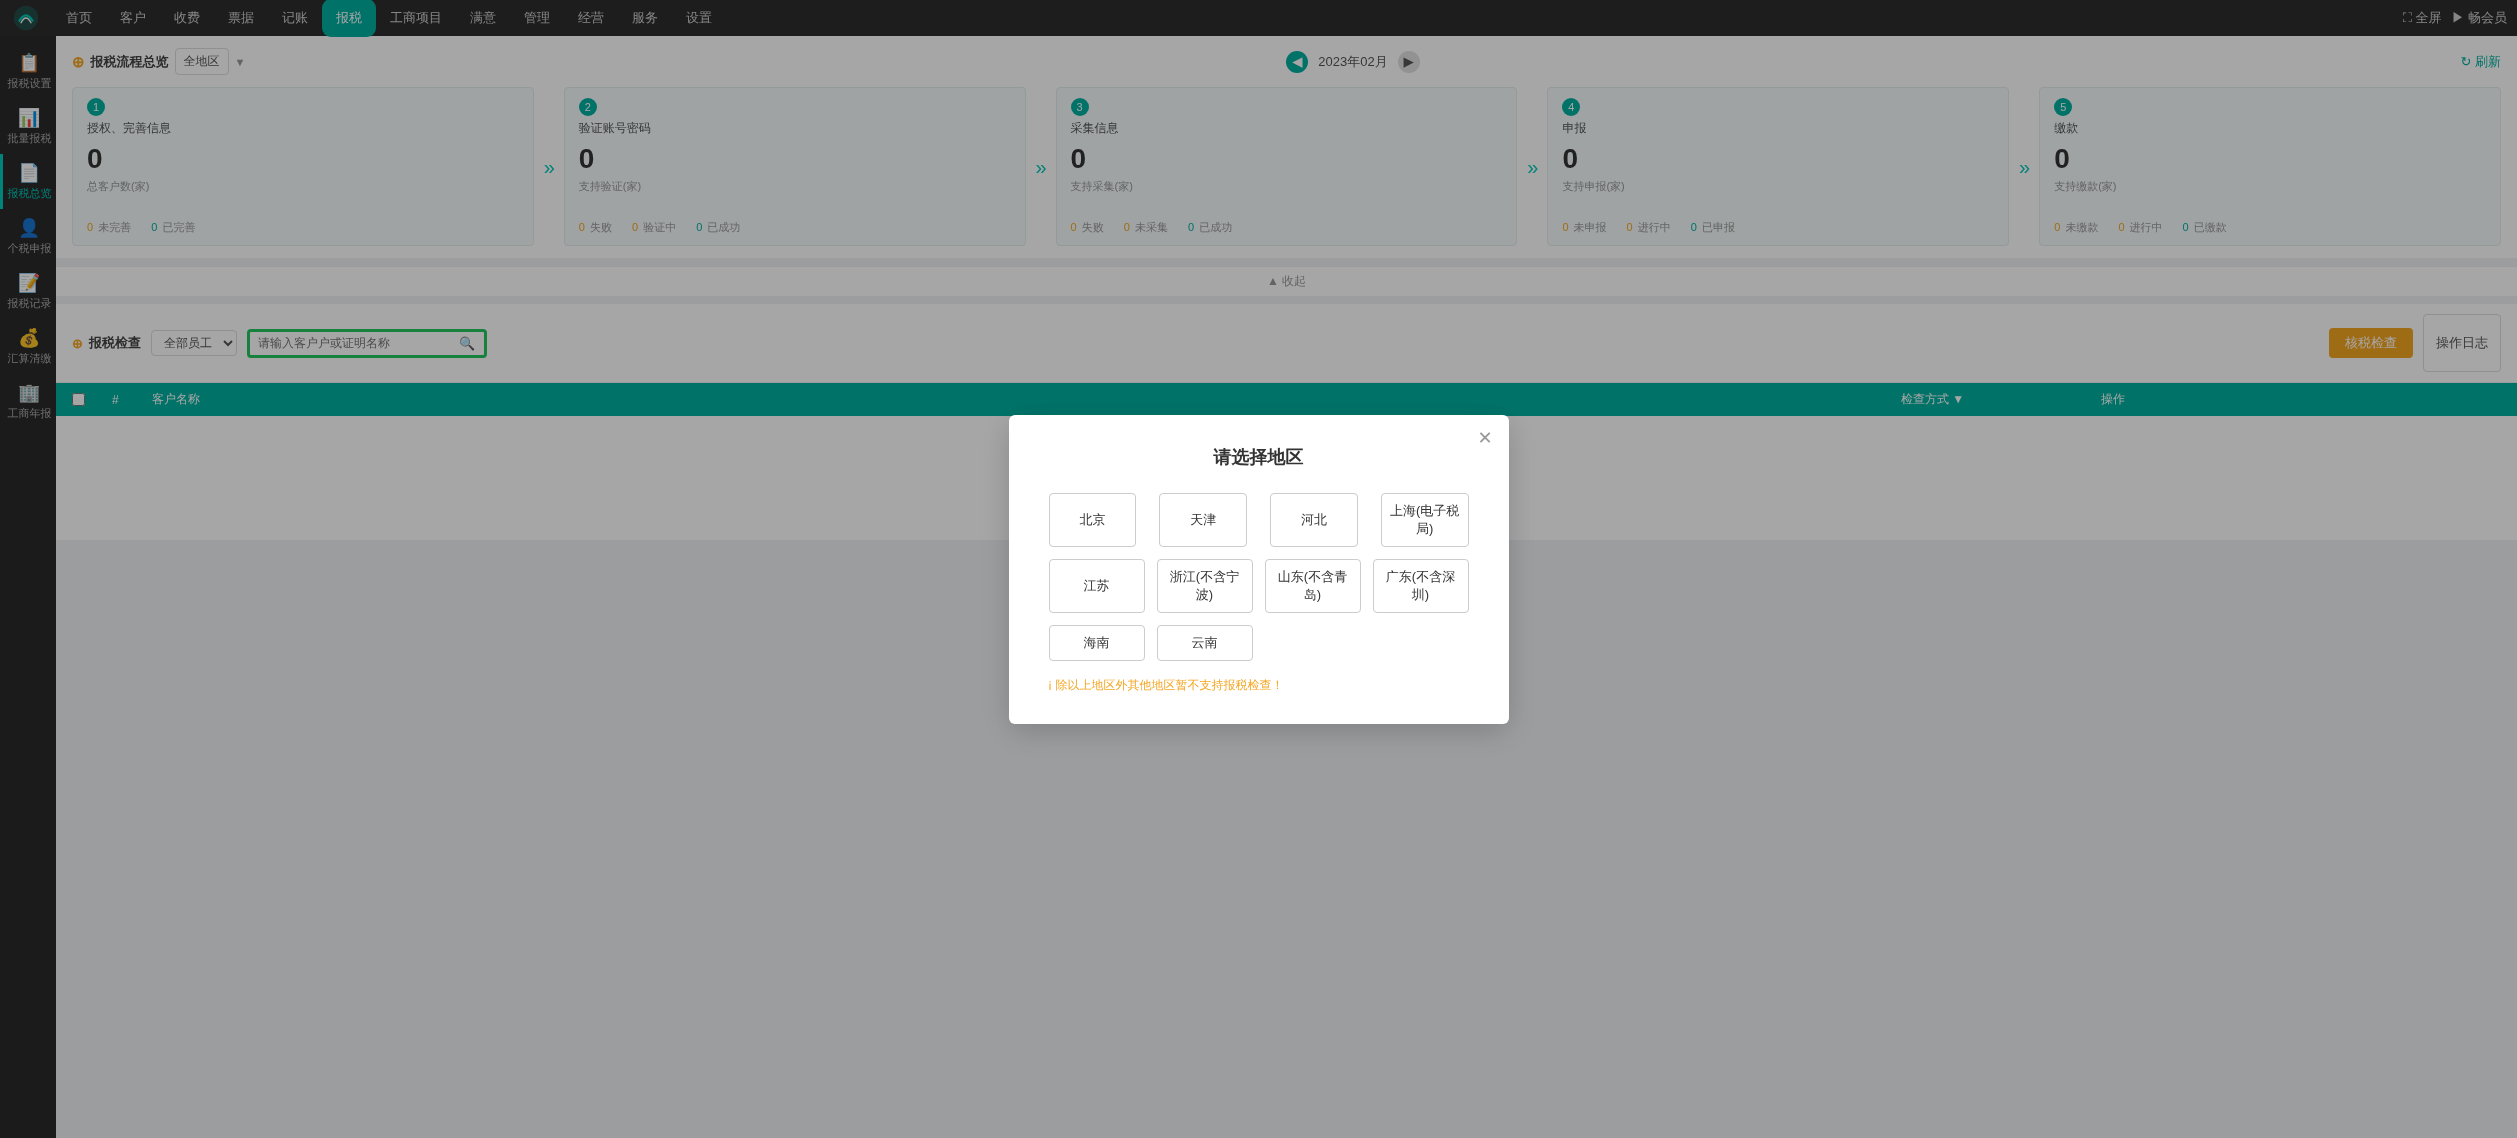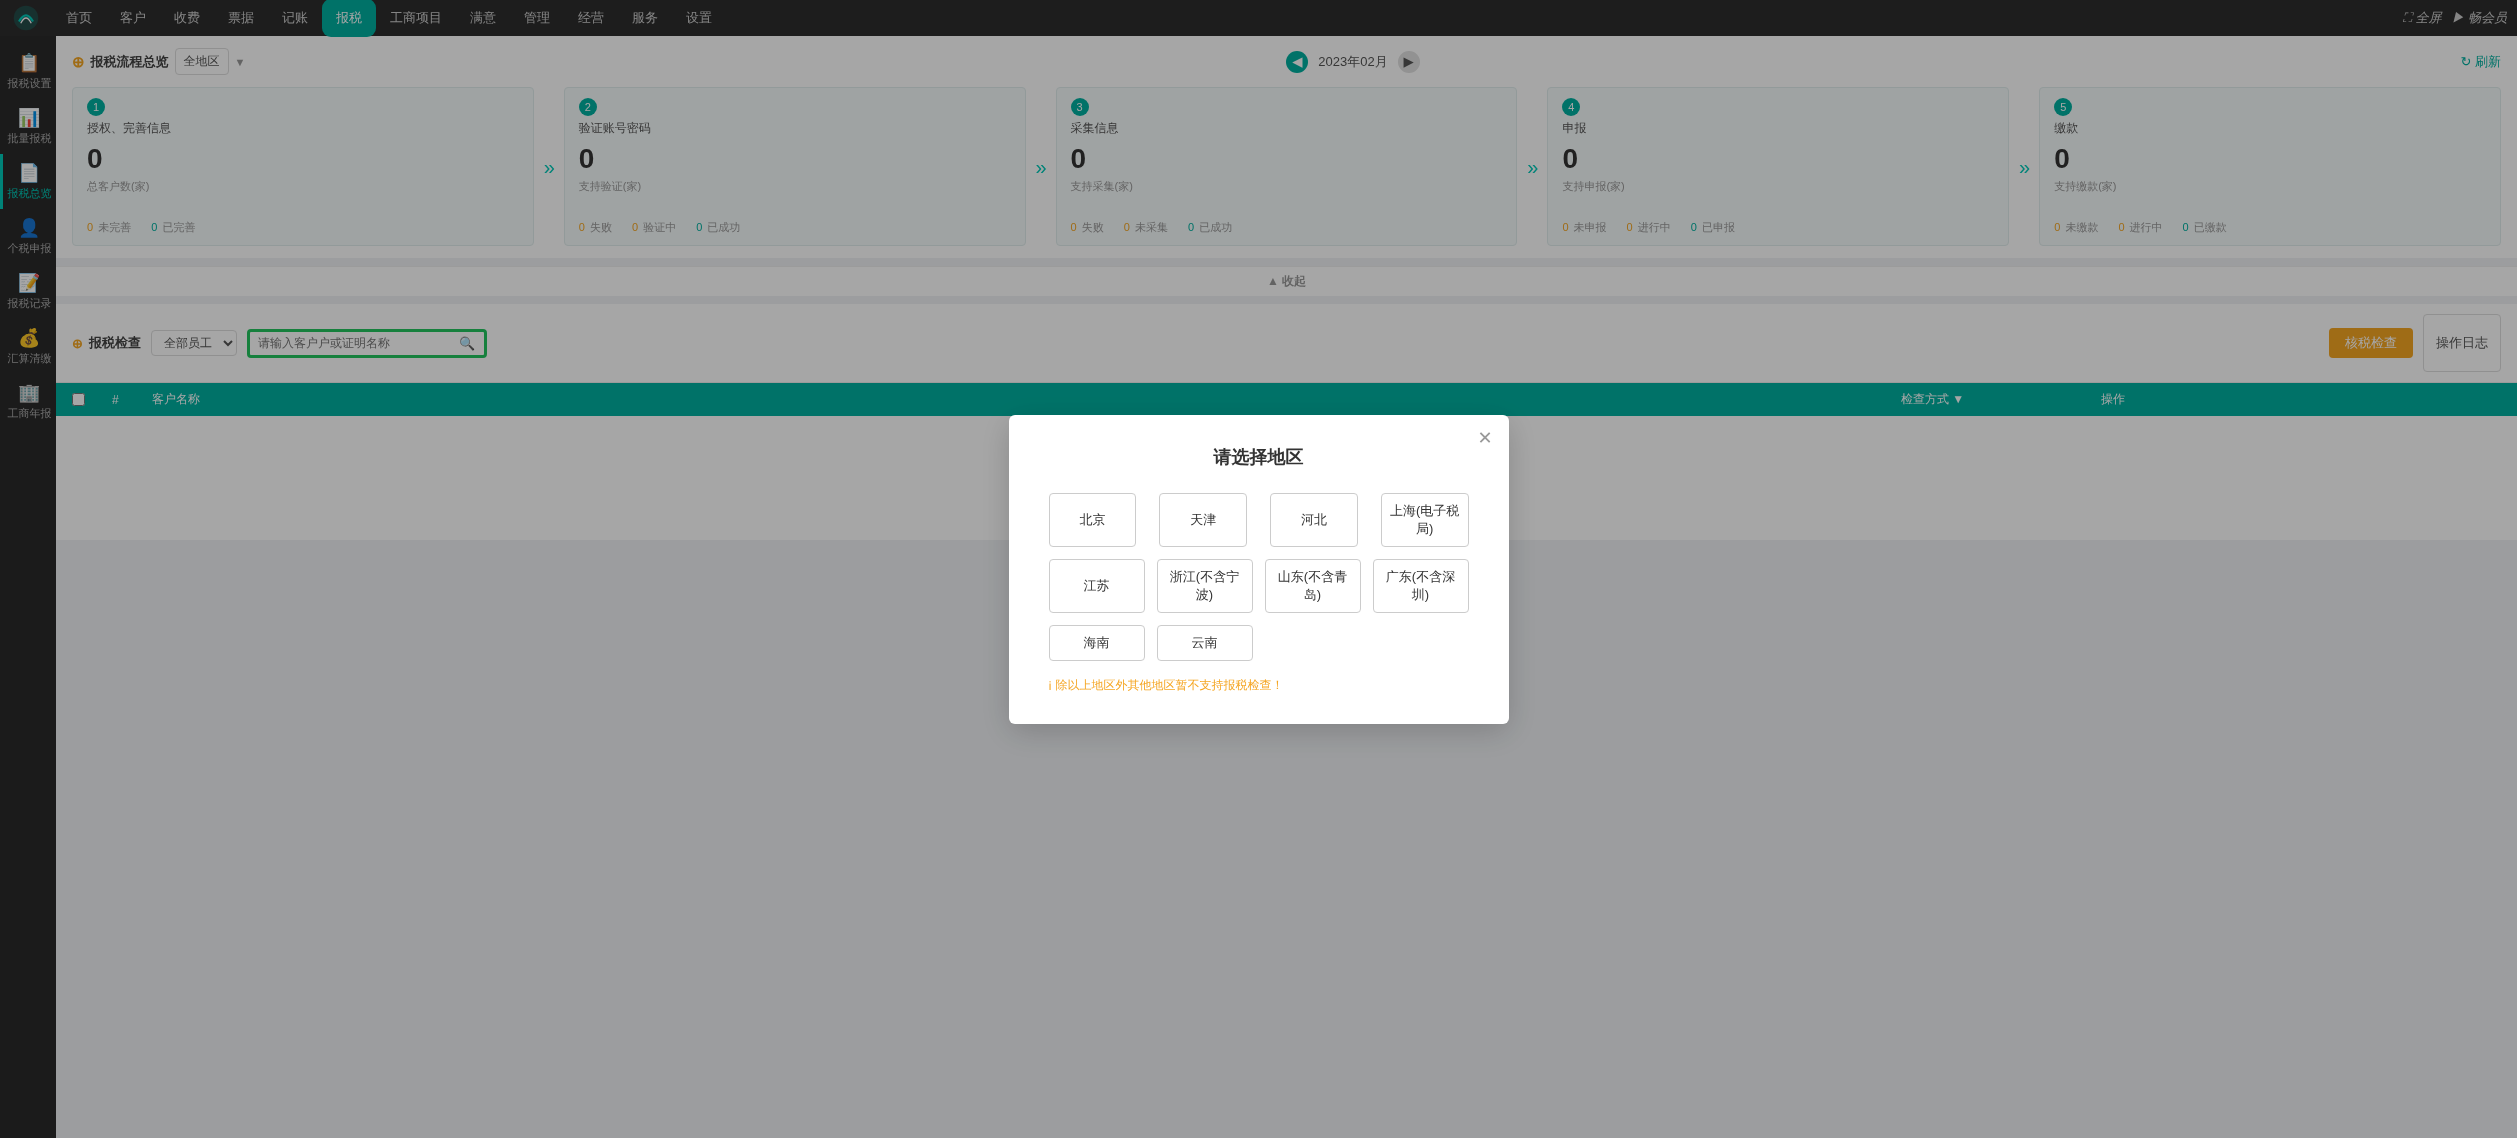--- a/index.html
+++ b/index.html
@@ -18,21 +18,21 @@
     .top-nav .logo svg { width: 28px; height: 28px; }
     .top-nav .nav-items { display: flex; align-items: center; flex: 1; }
     .top-nav .nav-item {
       color: #ccc; padding: 0 14px; height: 38px;
       display: flex; align-items: center; cursor: pointer; font-size: 13px;
     }
     .top-nav .nav-item.active {
       background: #00b0a0; color: #fff; border-radius: 9px;
     }
     .top-nav .nav-right {
-      display: flex; align-items: center; gap: 10px; color: #ccc; font-size: 13px; font-style: italic;
+      display: flex; align-items: center; gap: 10px; color: #ccc; font-size: 13px;
     }
     .top-nav .nav-right span { cursor: pointer; }
 
     
     .layout { display: flex; height: calc(100vh - 36px); }
     .sidebar {
       width: 56px; background: #2a2a2a; display: flex;
       flex-direction: column; align-items: center; padding-top: 8px;
       flex-shrink: 0;
     }
@@ -93,21 +93,20 @@
     .step-stat { font-size: 11px; margin-top: 20px; }
     .step-stat .num { color: #f5a623; margin-right: 2px; }
     .step-stat .num.blue { color: #00b0a0; }
     .step-stat .label { color: #999; }
 
     
     .collapse-bar {
       text-align: center; padding: 6px; background: #fff;
       border-top: 1px solid #eee; cursor: pointer; color: #999; font-size: 12px;
       margin-bottom: 8px;
-      font-weight: bold;
     }
 
     
     .tax-check-header {
       display: flex; align-items: center; padding: 10px 16px;
       background: #fff; border-bottom: 1px solid #eee;
       gap: 10px;
     }
     .tax-check-title { font-weight: bold; color: #444; display: flex; align-items: center; gap: 6px; }
     .filter-select {

